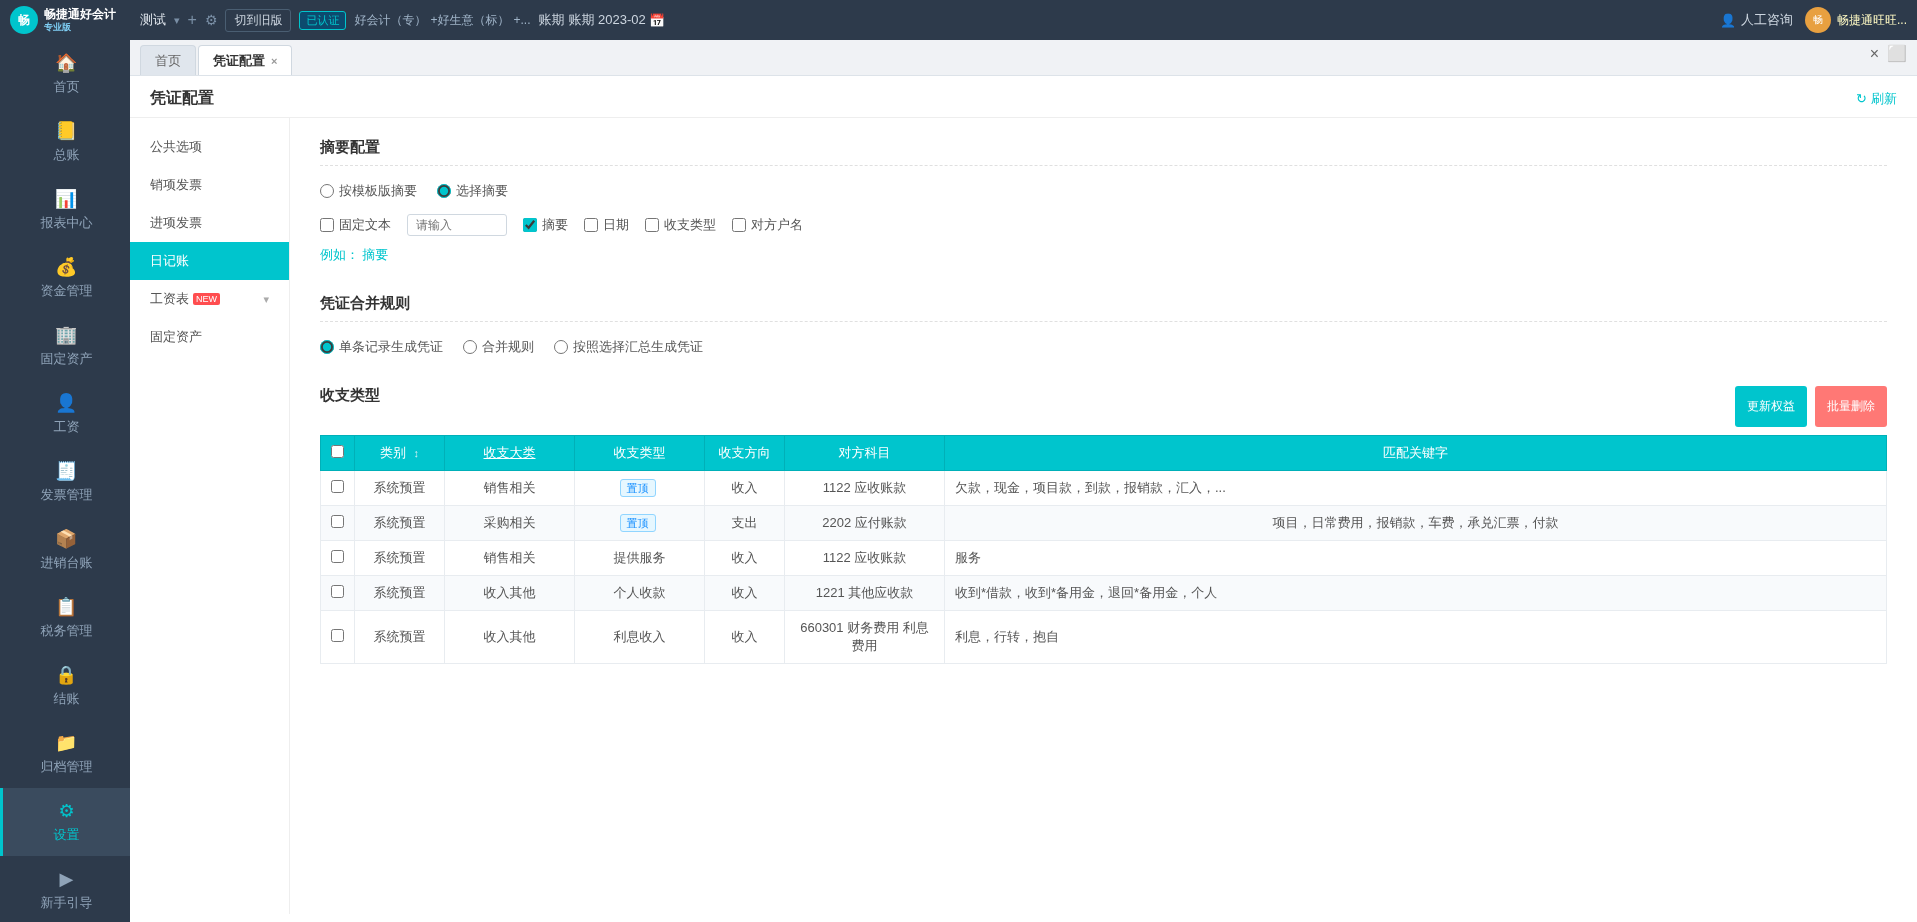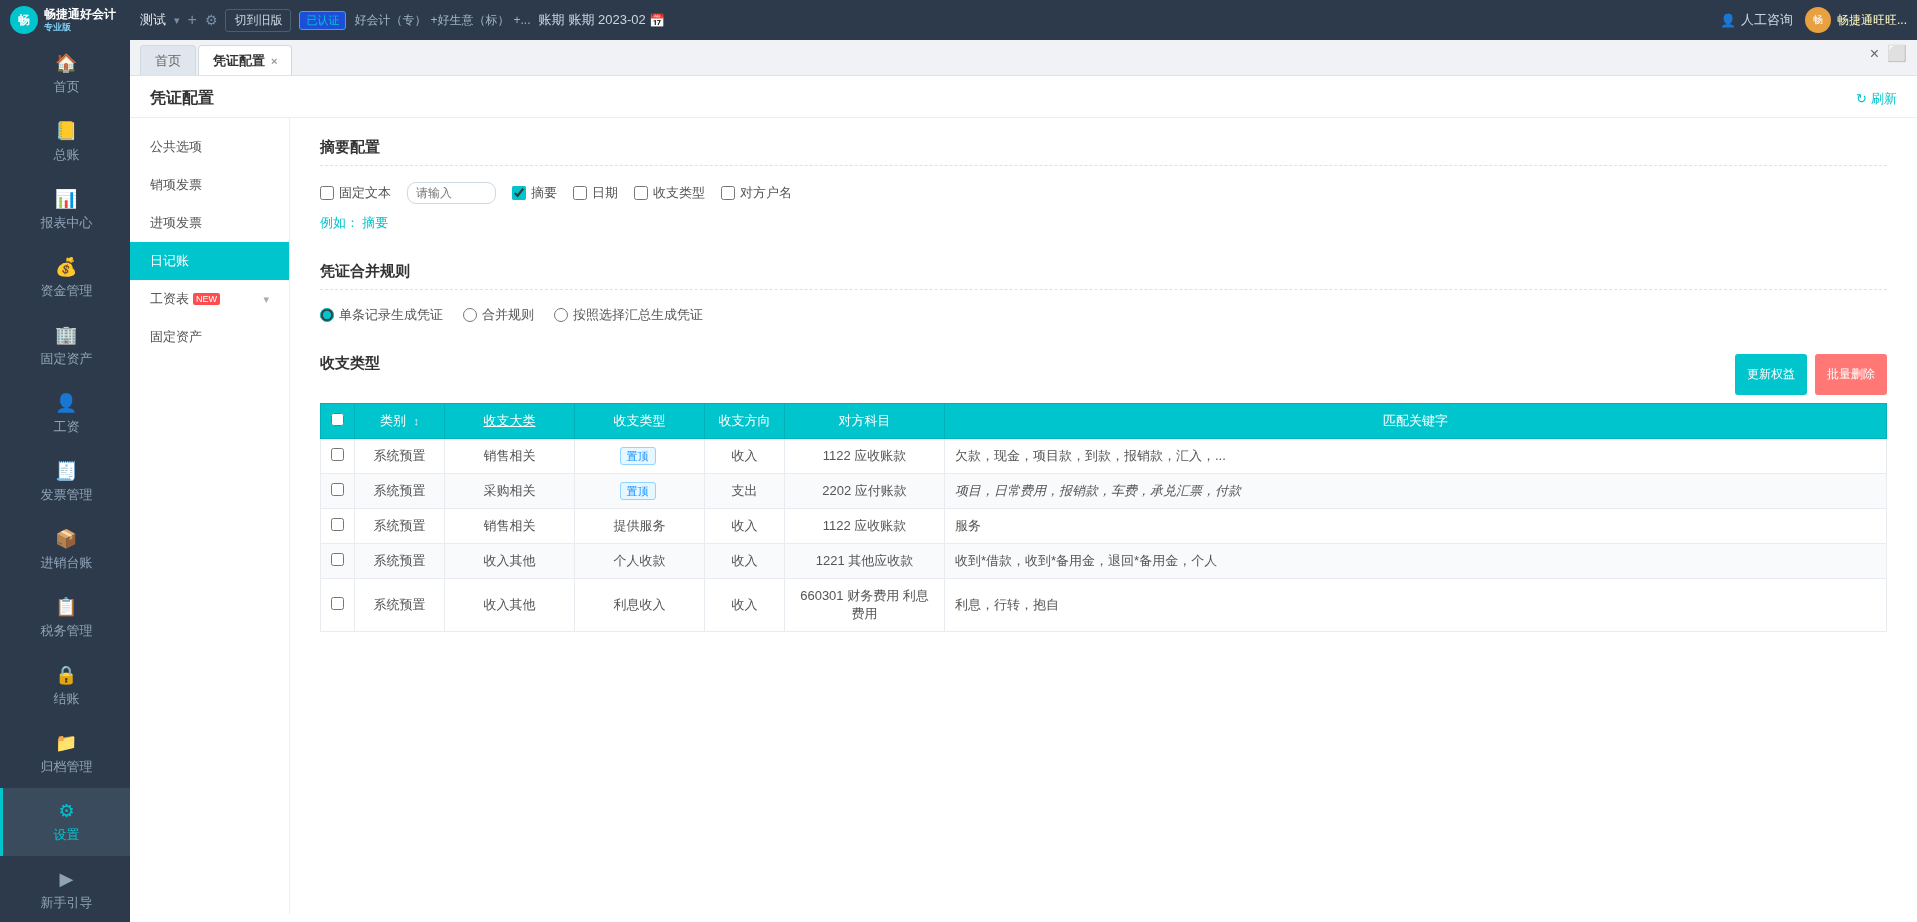--- a/index.html
+++ b/index.html
@@ -47,21 +47,21 @@
     .top-bar-btn {
       background: none;
       border: 1px solid #4a5e72;
       border-radius: 3px;
       color: #cdd6e0;
       padding: 2px 8px;
       cursor: pointer;
       font-size: 12px;
     }
     .top-bar-badge {
-      background: #1d4ed8;
+      background: #0c4a6e;
       color: #00c5cd;
       border: 1px solid #00c5cd;
       border-radius: 3px;
       padding: 1px 6px;
       font-size: 11px;
     }
     .top-bar-tags { display: flex; gap: 4px; align-items: center; }
     .tag-item { color: #a0b4c8; font-size: 12px; }
     .top-bar-period { color: #cdd6e0; font-size: 12px; display: flex; align-items: center; gap: 4px; }
     .top-bar-right { display: flex; align-items: center; gap: 12px; }
@@ -255,25 +255,25 @@
     }
     .checkbox-item { display: flex; align-items: center; gap: 5px; cursor: pointer; }
     .checkbox-input {
       width: 14px; height: 14px;
       accent-color: #00c5cd;
       cursor: pointer;
     }
     .checkbox-label { color: #555; font-size: 13px; }
     .fixed-text-input {
       border: 1px solid #d0d8e0;
-      border-radius: 9px;
+      border-radius: 3px;
       padding: 3px 8px;
       font-size: 12px;
       color: #999;
-      width: 89px;
+      width: 100px;
     }
 
     
     .example-text {
       color: #00c5cd;
       font-size: 12px;
       margin-top: 6px;
       padding-left: 0;
     }
 
@@ -469,20 +469,30 @@
           </div>
           <div class="left-nav-item">
             <span>固定资产</span>
           </div>
         </div>
 
         <div class="right-settings">
 
           <div class="section">
             <div class="section-title">摘要配置</div>
+            <div class="radio-group">
+              <label class="radio-item">
+                <input type="radio" class="radio-input" name="summary" style="">
+                <span class="radio-label">按模板版摘要</span>
+              </label>
+              <label class="radio-item">
+                <input type="radio" class="radio-input" name="summary" checked="" style="">
+                <span class="radio-label">选择摘要</span>
+              </label>
+            </div>
             <div class="checkbox-group">
               <label class="checkbox-item">
                 <input type="checkbox" class="checkbox-input" style="">
                 <span class="checkbox-label">固定文本</span>
               </label>
               <input type="text" class="fixed-text-input" placeholder="请输入" style="">
               <label class="checkbox-item">
                 <input type="checkbox" class="checkbox-input" checked="" style="">
                 <span class="checkbox-label">摘要</span>
               </label>
@@ -566,21 +576,21 @@
         <input type="checkbox" style="">
       </td>
       <td>系统预置</td>
       <td>采购相关</td>
       <td>
         <span style="background:#e6f7ff;color:#1890ff;border:1px solid #91d5ff;padding:2px 6px;border-radius:3px;font-size:11px;margin-right:4px;">置顶</span>
         
       </td>
       <td>支出</td>
       <td>2202 应付账款</td>
-      <td style="text-align:left;font-style:italic;">项目，日常费用，报销款，车费，承兑汇票，付款</td>
+      <td style="text-align:center;">项目，日常费用，报销款，车费，承兑汇票，付款</td>
     </tr>
                   <tr>
       <td>
         <input type="checkbox" style="">
       </td>
       <td>系统预置</td>
       <td>销售相关</td>
       <td>
         
         提供服务

